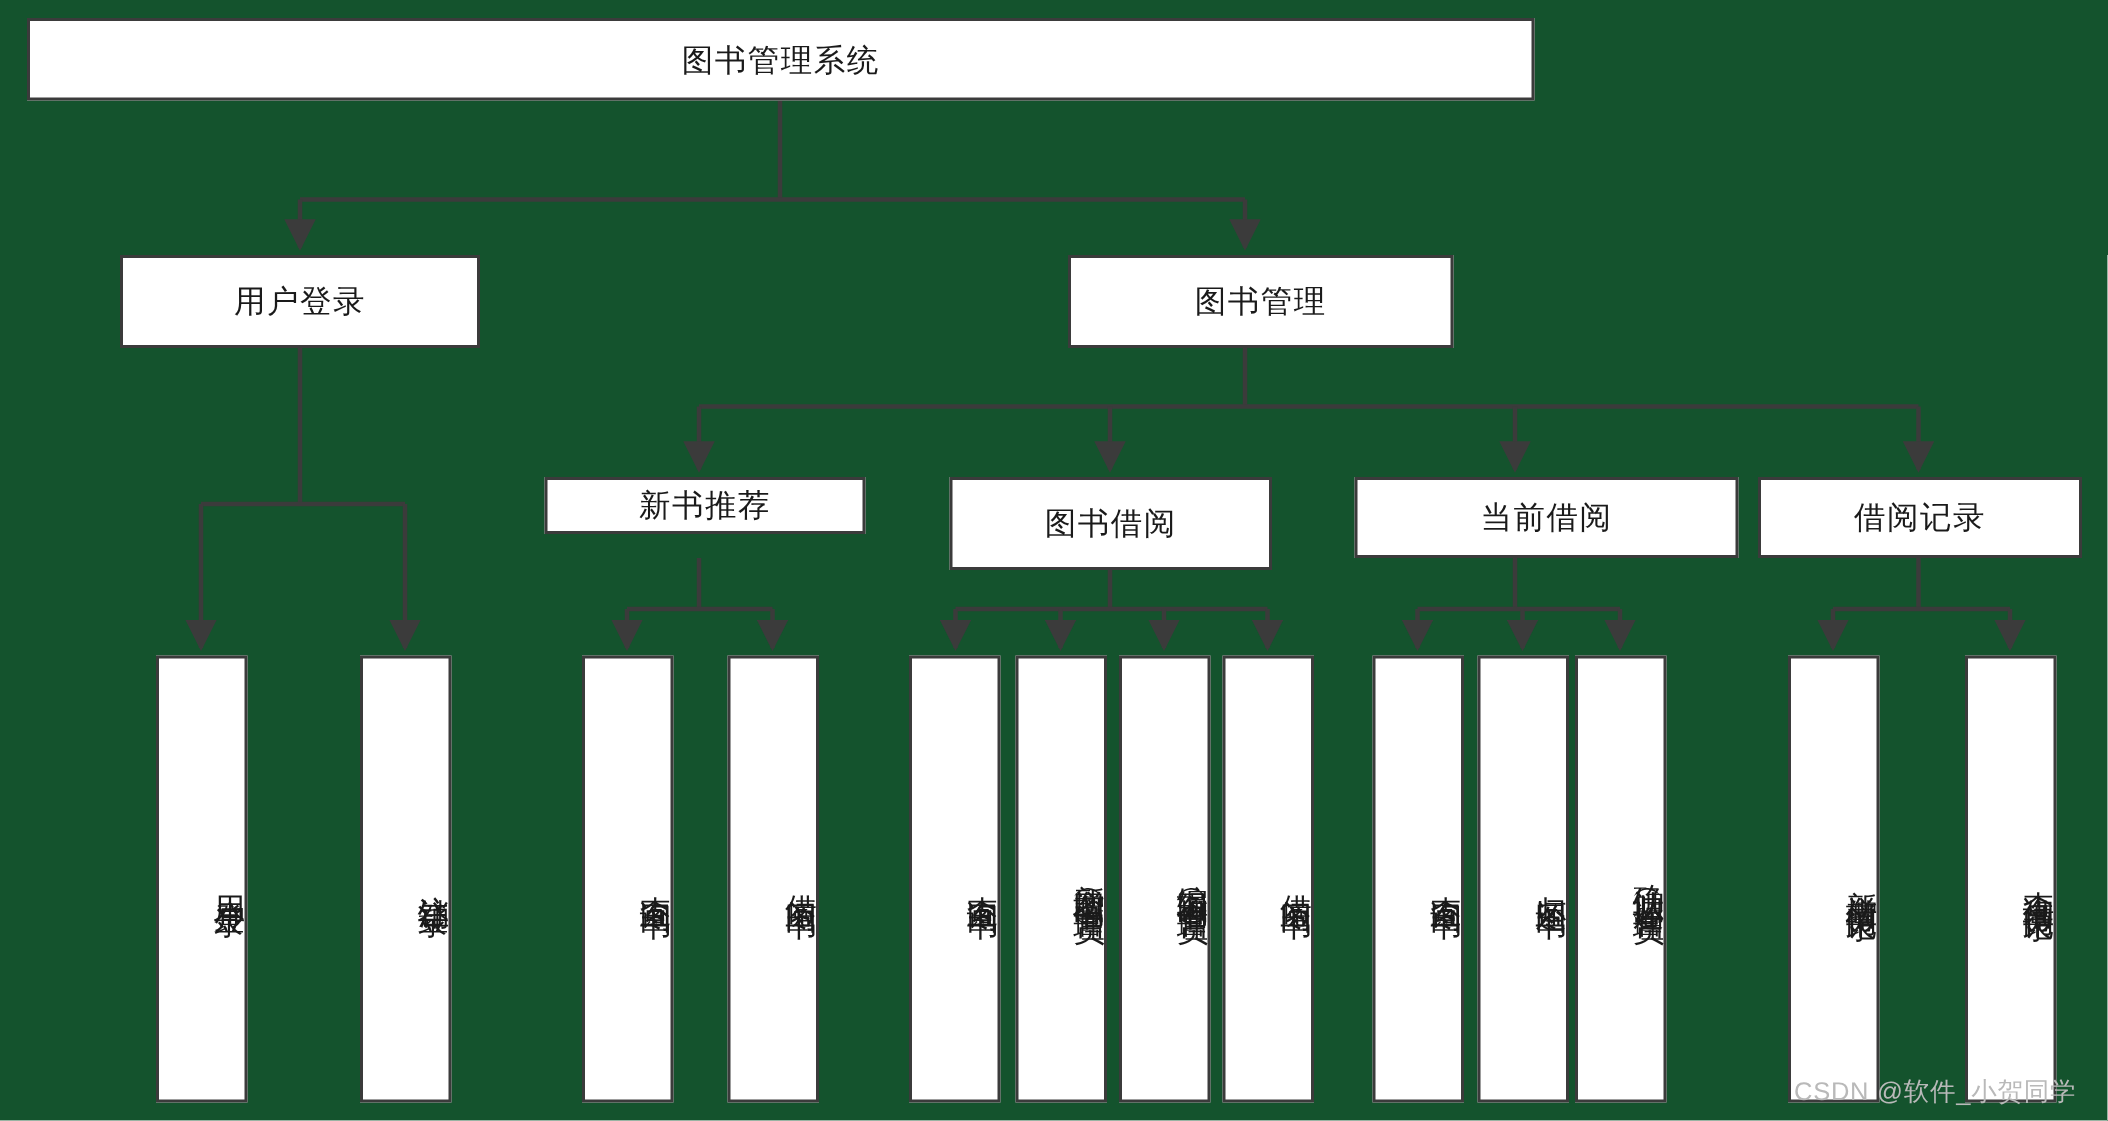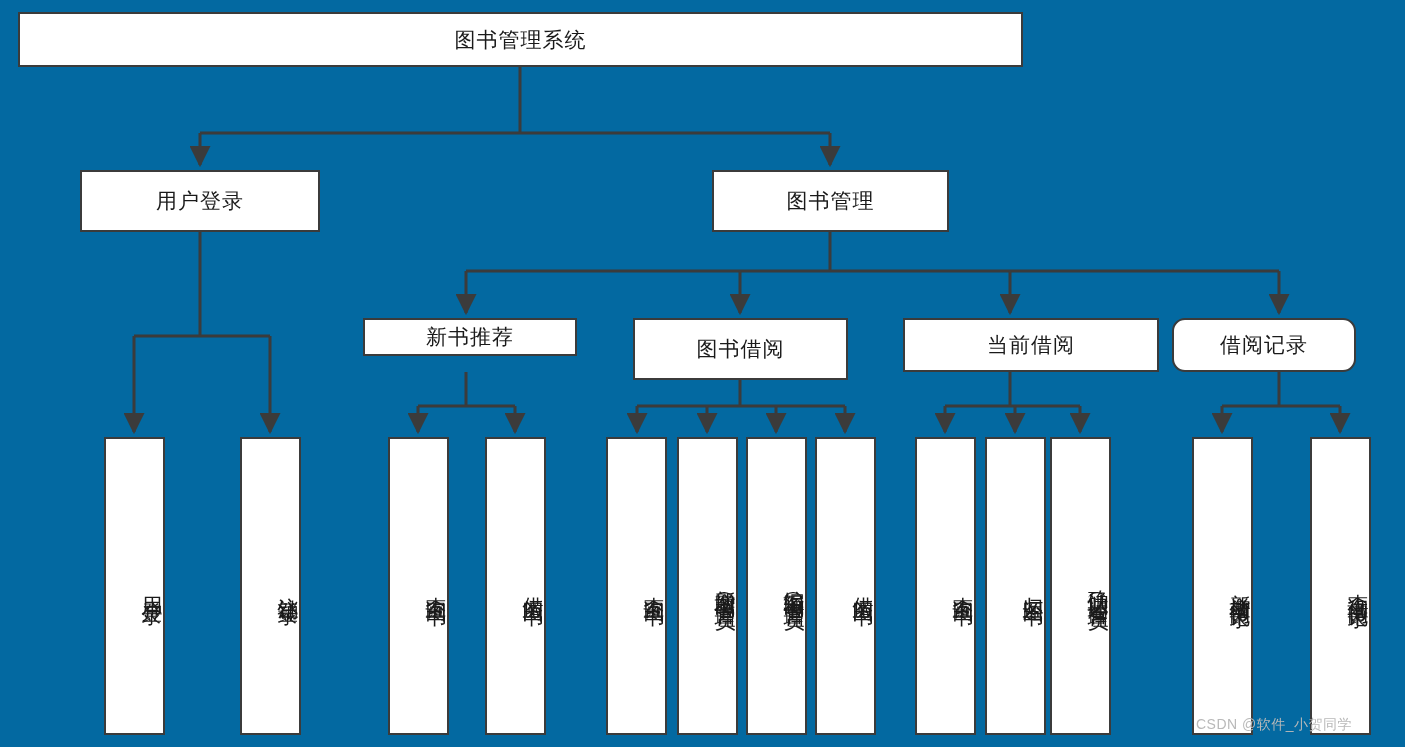--- a/index.html
+++ b/index.html
@@ -7,21 +7,21 @@
     padding: 0;
     background: #ffffff;
   }
   body {
     font-family: "Liberation Sans", "DejaVu Sans", sans-serif;
   }
   #canvas {
     position: relative;
     width: 1405px;
     height: 747px;
-    background: #0369a1;
+    background: #14532d;
     overflow: hidden;
   }
   #svg-layer {
     position: absolute;
     left: 0;
     top: 0;
     width: 1405px;
     height: 747px;
   }
   .node {
@@ -50,21 +50,21 @@
     align-items: flex-start;
   }
   .node.vert .vtext {
     writing-mode: vertical-rl;
     text-orientation: upright;
     display: block;
     max-height: 100%;
   }
   .watermark {
     position: absolute;
-    font-size: 14px;
+    font-size: 17px;
     color: #b9b9b9;
     white-space: nowrap;
     z-index: 3;
     letter-spacing: 0.5px;
   }
 </style>
 </head>
 <body>
 
 <div id="canvas">
@@ -119,34 +119,34 @@
     </g>
   </svg>
 
   <div class="node horiz" style="left:18px; top:12px; width:1005px; height:55px;">
     <span>图书管理系统</span>
   </div>
 
   <div class="node horiz" style="left:80px; top:170px; width:240px; height:62px;">
     <span>用户登录</span>
   </div>
-  <div class="node horiz" style="left:712px; top:170px; width:237px; height:62px;">
+  <div class="node horiz" style="left:712px; top:170px; width:257px; height:62px;">
     <span>图书管理</span>
   </div>
 
   <div class="node horiz" style="left:363px; top:318px; width:214px; height:38px;">
     <span>新书推荐</span>
   </div>
   <div class="node horiz" style="left:633px; top:318px; width:215px; height:62px;">
     <span>图书借阅</span>
   </div>
   <div class="node horiz" style="left:903px; top:318px; width:256px; height:54px;">
     <span>当前借阅</span>
   </div>
-  <div class="node horiz" style="left:1172px; top:318px; width:184px; height:54px;border-radius:13px;">
+  <div class="node horiz" style="left:1172px; top:318px; width:216px; height:54px;">
     <span>借阅记录</span>
   </div>
 
   <div class="node vert" style="left:104px; top:437px; width:61px; height:298px;">
     <span class="vtext">用户登录</span>
   </div>
   <div class="node vert" style="left:240px; top:437px; width:61px; height:298px;">
     <span class="vtext">注销登录</span>
   </div>
 

